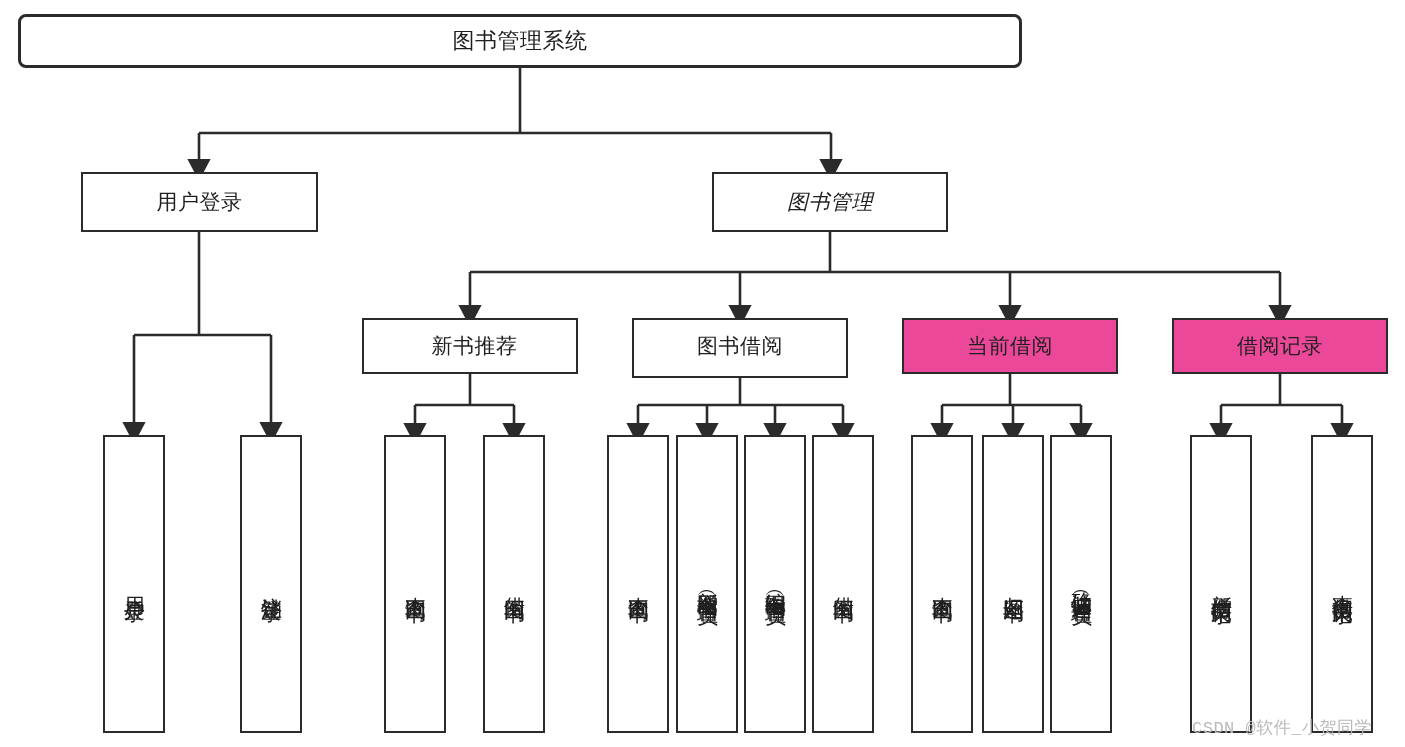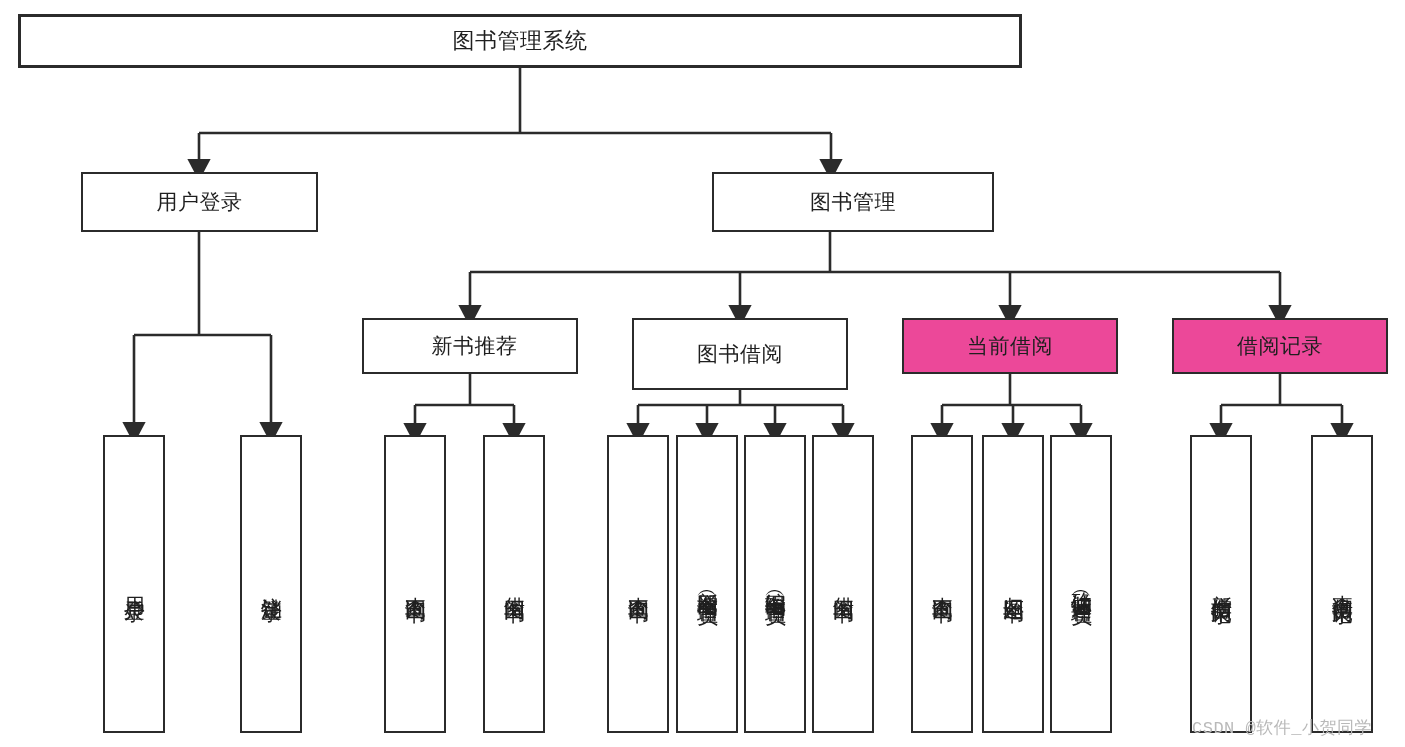--- a/index.html
+++ b/index.html
@@ -30,20 +30,21 @@
     box-sizing: border-box;
     background: #ffffff;
     border: 2.5px solid #2b2b2b;
     display: flex;
     align-items: center;
     justify-content: center;
     color: #1b1b1b;
   }
   .node.root {
     border-width: 3px;
+    border-radius: 8px;
   }
   .node-label {
     font-size: 21px;
     line-height: 1.15;
     letter-spacing: 0.5px;
     white-space: nowrap;
     color: #1f1f1f;
   }
   .node.root .node-label {
     font-size: 22px;
@@ -131,28 +132,28 @@
     </g>
   </svg>
 
   <div class="node root" style="left: 18px; top: 14px; width: 1004px; height: 54px; border-color: rgb(43, 43, 43); background: rgb(255, 255, 255); color: rgb(31, 31, 31);">
     <span class="node-label">图书管理系统</span>
   </div>
 
   <div class="node level2" style="left: 81px; top: 172px; width: 237px; height: 60px; border-color: rgb(43, 43, 43); background: rgb(255, 255, 255); color: rgb(31, 31, 31);">
     <span class="node-label">用户登录</span>
   </div>
-  <div class="node level2" style="left: 712px; top: 172px; width: 282px; height: 60px; border-color: rgb(43, 43, 43); background: rgb(255, 255, 255); color: rgb(31, 31, 31);">
+  <div class="node level2" style="left: 712px; top: 172px; width: 236px; height: 60px; border-color: rgb(43, 43, 43); background: rgb(255, 255, 255); color: rgb(31, 31, 31); font-style: italic;">
     <span class="node-label">图书管理</span>
   </div>
 
   <div class="node level3" style="left: 362px; top: 318px; width: 216px; height: 56px; border-color: rgb(43, 43, 43); background: rgb(255, 255, 255); color: rgb(31, 31, 31); padding-left: 9px;">
     <span class="node-label">新书推荐</span>
   </div>
-  <div class="node level3" style="left: 632px; top: 318px; width: 216px; height: 72px; border-color: rgb(43, 43, 43); background: rgb(255, 255, 255); color: rgb(31, 31, 31);">
+  <div class="node level3" style="left: 632px; top: 318px; width: 216px; height: 60px; border-color: rgb(43, 43, 43); background: rgb(255, 255, 255); color: rgb(31, 31, 31); font-family: Liberation Mono, monospace;">
     <span class="node-label">图书借阅</span>
   </div>
   <div class="node level3" style="left: 902px; top: 318px; width: 216px; height: 56px; border-color: rgb(43, 43, 43); background: #ec4899; color: rgb(31, 31, 31);">
     <span class="node-label">当前借阅</span>
   </div>
   <div class="node level3" style="left: 1172px; top: 318px; width: 216px; height: 56px; border-color: rgb(43, 43, 43); background: #ec4899; color: rgb(31, 31, 31);">
     <span class="node-label">借阅记录</span>
   </div>
 
   <div class="node leaf" style="left: 103px; top: 435px; width: 62px; height: 298px; border-color: rgb(43, 43, 43); background: rgb(255, 255, 255); color: rgb(31, 31, 31);">

